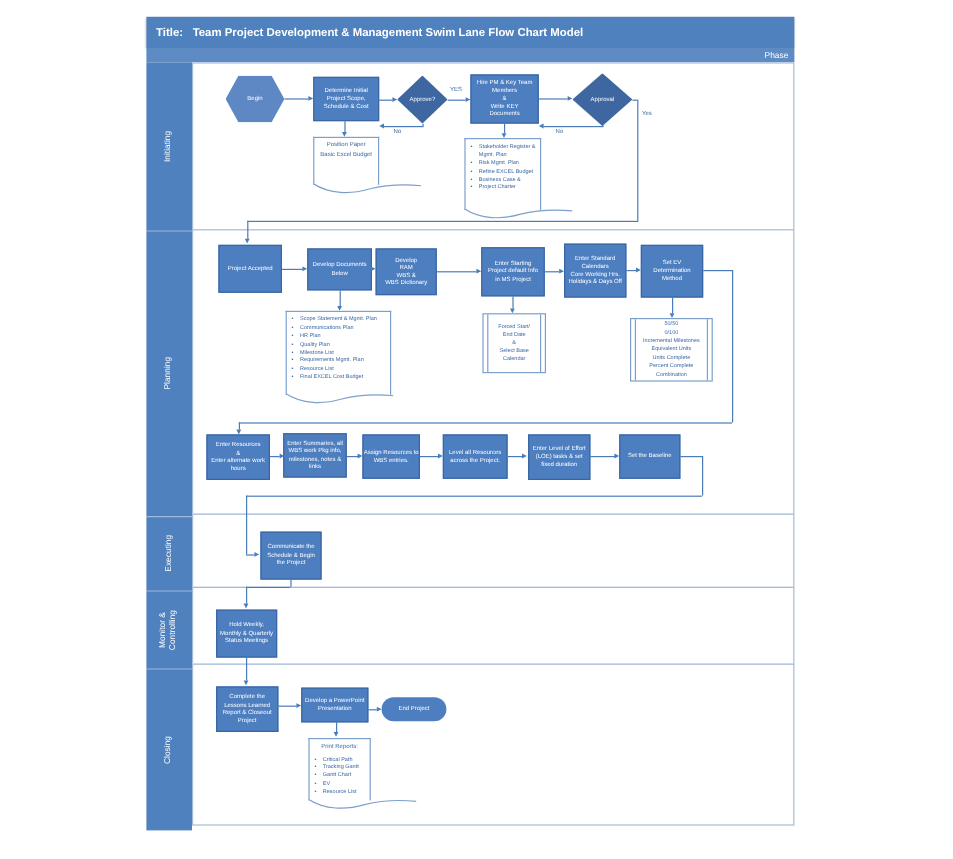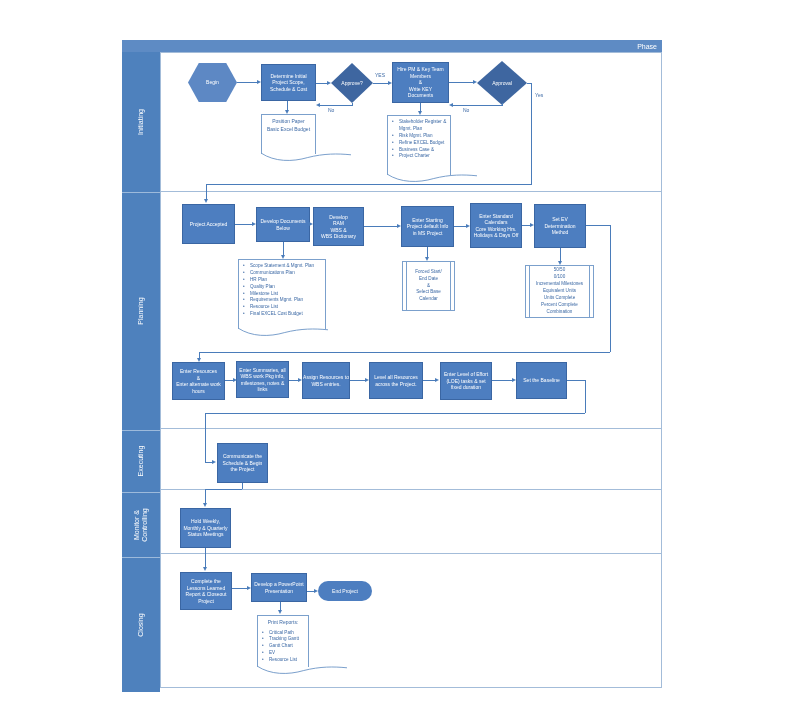--- a/index.html
+++ b/index.html
@@ -53,20 +53,24 @@
          border-bottom:2.5px solid transparent;border-right:4px solid var(--connector);}
   .arr-d{position:absolute;width:0;height:0;border-left:2.5px solid transparent;
          border-right:2.5px solid transparent;border-top:4px solid var(--connector);}
   .clbl{position:absolute;color:var(--doc-text);font-size:5px;}
 </style>
 </head>
 <body>
 
 <div class="canvas">
 
+  <div class="title-bar">
+    <span class="pfx">Title:</span>
+    <span>Team Project Development &amp; Management Swim Lane Flow Chart Model</span>
+  </div>
   <div class="phase-bar">
     <span>Phase</span>
   </div>
 
   <div class="lane-cells">
     <div class="lane-cell" style="height:140px"></div>
     <div class="lane-cell" style="height:238px"></div>
     <div class="lane-cell" style="height:62px"></div>
     <div class="lane-cell" style="height:65px"></div>
     <div class="lane-cell" style="height:135px"></div>

